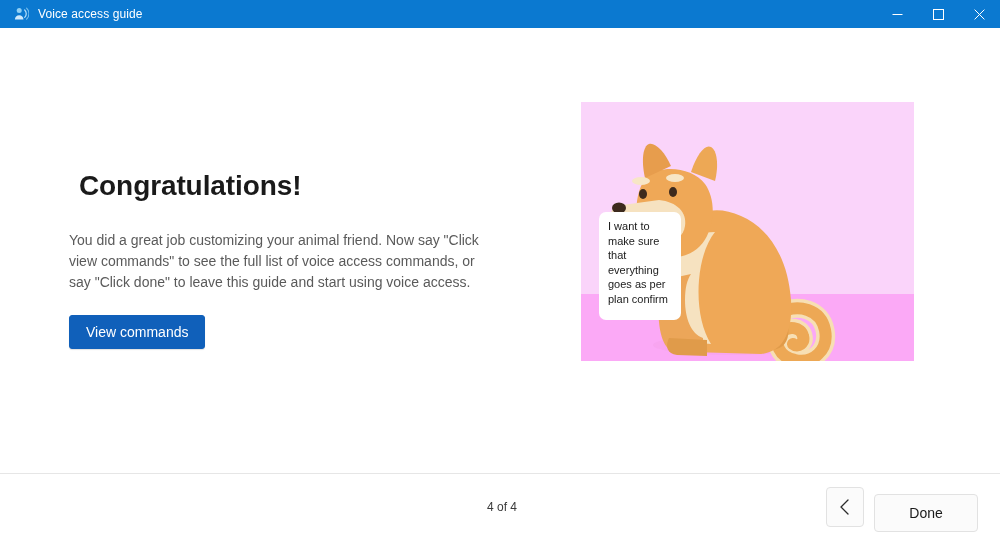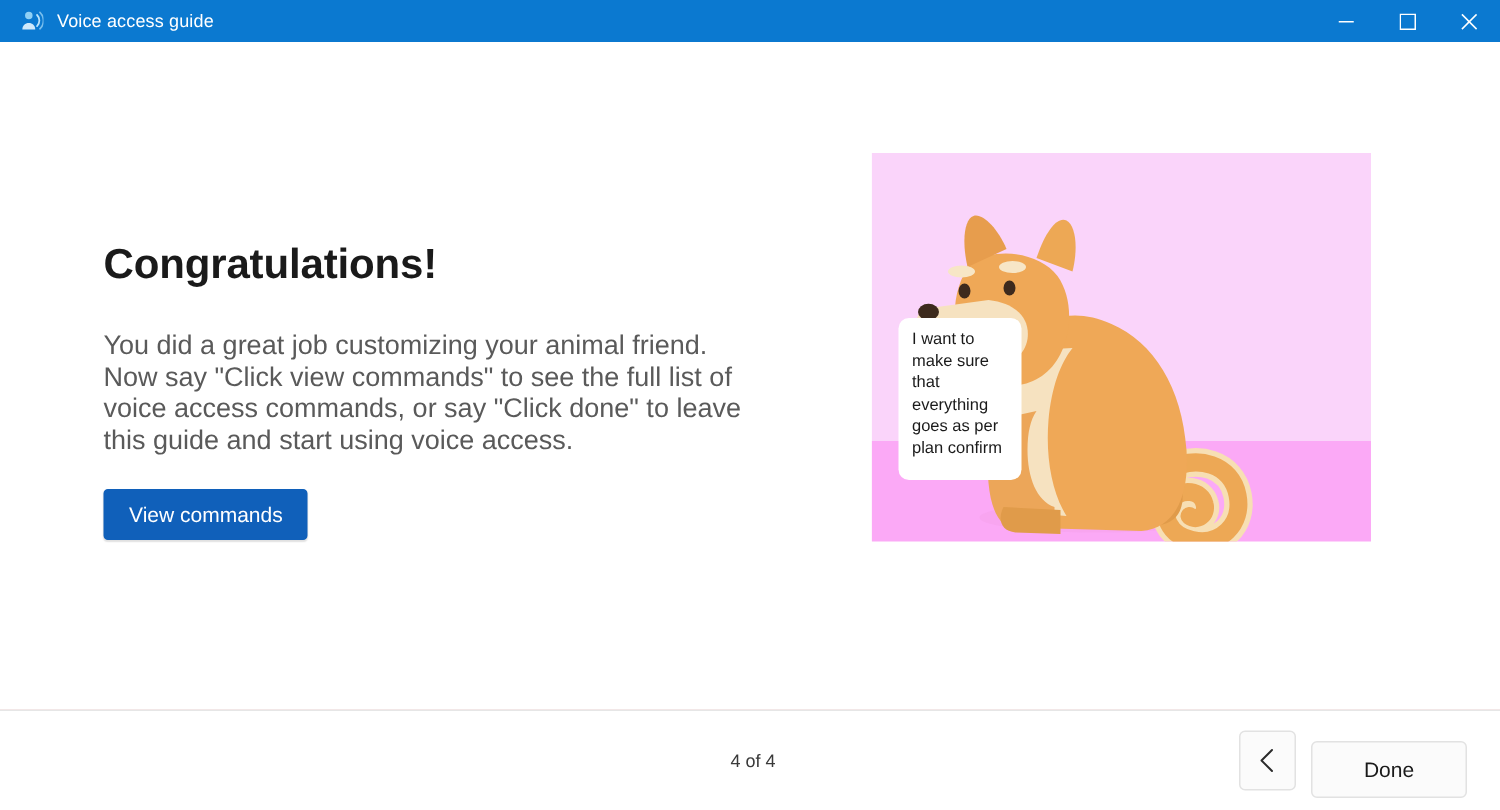--- a/index.html
+++ b/index.html
@@ -82,27 +82,27 @@
   .left-pane {
     position: absolute;
     left: 69px;
     top: 130px;
     width: 440px;
   }
   .page-heading {
     font-size: 28px;
     font-weight: 600;
     color: #1a1a1a;
-    margin: 0;
+    margin: 10px;
     letter-spacing: -0.1px;
     line-height: 36px;
   }
   .page-body {
     margin: 26px 0 0 0;
-    font-size: 18px;
+    font-size: 14px;
     line-height: 21px;
     color: #5a5a5a;
     width: 425px;
   }
   .primary-button {
     margin-top: 22px;
     display: inline-flex;
     align-items: center;
     justify-content: center;
     height: 34px;

